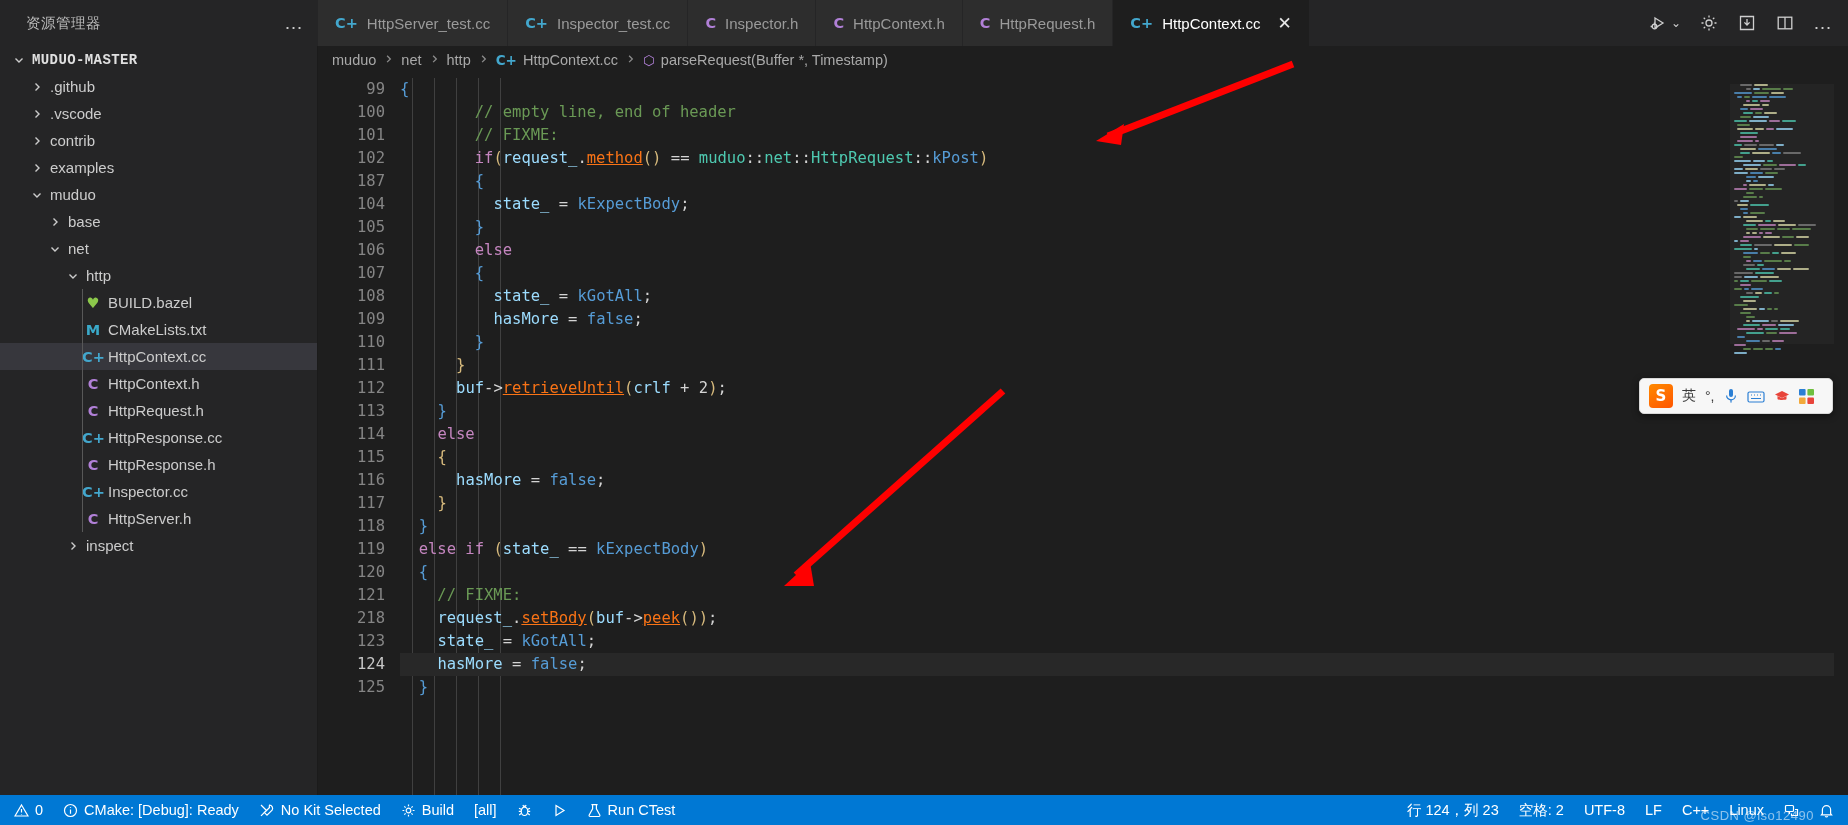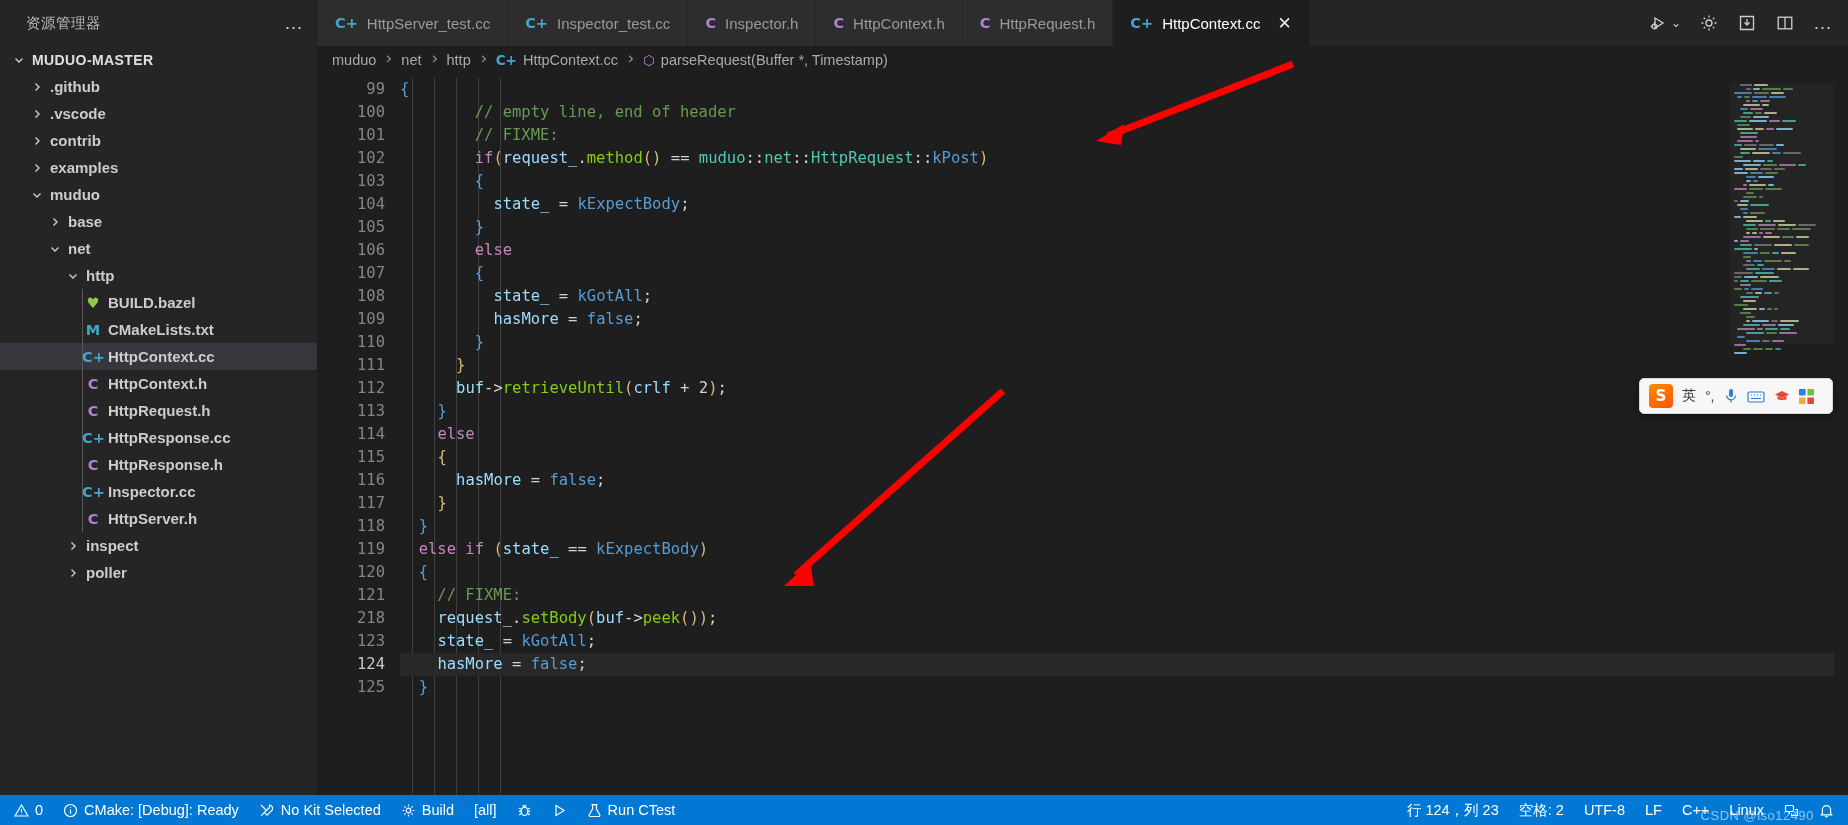--- a/index.html
+++ b/index.html
@@ -61,22 +61,22 @@
   .row {
     display: flex; align-items: center; height: 27px;
     font-size: 15px; color: #cccccc; position: relative; white-space: nowrap;
   }
   .row.selected { background: #37373d; }
   .row .chev {
     width: 18px; flex: 0 0 18px; color: #cccccc; font-size: 11px;
     display: flex; align-items: center; justify-content: center;
   }
   .row .chev svg { display:block; }
-  .row .label { padding-left: 4px; font-weight: bold; }
-  .row.root .label { font-weight: bold; font-size: 14px; letter-spacing: .4px; color: #e0e0e0; }
+  .row .label { padding-left: 4px; }
+  .row.root .label { font-weight: bold; font-size: 14px; letter-spacing: .4px; color: #e0e0e0; font-family: Liberation Mono, monospace; }
   .row .fi {
     width: 22px; flex: 0 0 22px; text-align: center;
     font-size: 14.5px; font-weight: bold; font-family: "DejaVu Sans", sans-serif;
   }
   .icon-bazel { color: #8cc84b; }
   .icon-cmake { color: #3aa9c9; }
   .guide {
     position: absolute; left: 0; top: 0; bottom: 0; width: 1px; background: #585858;
   }
 
@@ -117,21 +117,21 @@
   .cline { height: 23px; line-height: 23px; white-space: pre; position: relative; }
   .cline.cur { background: #282828; }
 
   
   .iguide { position: absolute; top: 4px; bottom: 0; width: 1px; background: #404040; }
 
   
   .c-com  { color: #6a9955; }
   .c-key  { color: #c586c0; }
   .c-var  { color: #9cdcfe; }
-  .c-fn   { color: #84cc16; }
+  .c-fn   { color: #f97316; text-decoration: underline; }
   .c-ns   { color: #4ec9b0; }
   .c-op   { color: #d4d4d4; }
   .c-b1   { color: #569cd6; }
   .c-b2   { color: #d7ba7d; }
 
   
   .minimap {
     position: absolute; right: 14px; top: 0; width: 104px; height: 100%;
     overflow: hidden; pointer-events: none;
   }
@@ -371,28 +371,20 @@
             <span class="fi icon-h">C</span>
             <span class="label">HttpServer.h</span>
           </div>
           <div class="row" style="padding-left: 64px;">
             <span class="chev">
               <svg width="12" height="12" viewBox="0 0 12 12" fill="none" stroke="#cccccc" stroke-width="1.4">
                 <path d="M4.5 2.5 L8 6 L4.5 9.5"></path>
               </svg>
             </span>
             <span class="label">inspect</span>
-          </div>
-          <div class="row" style="padding-left: 64px;">
-            <span class="chev">
-              <svg width="12" height="12" viewBox="0 0 12 12" fill="none" stroke="#cccccc" stroke-width="1.4">
-                <path d="M4.5 2.5 L8 6 L4.5 9.5"></path>
-              </svg>
-            </span>
-            <span class="label">poller</span>
           </div>
         </div>
     </div>
 
     <div class="editor">
 
       <div class="breadcrumb" id="breadcrumb">
           <span class="bc-item">
             <span>muduo</span>
           </span>
@@ -423,21 +415,21 @@
             <span>parseRequest(Buffer *, Timestamp)</span>
           </span>
         </div>
 
       <div class="code-area">
         <div class="gutter" id="gutter">
             <div class="ln">99</div>
             <div class="ln">100</div>
             <div class="ln">101</div>
             <div class="ln">102</div>
-            <div class="ln">103</div>
+            <div class="ln">187</div>
             <div class="ln">104</div>
             <div class="ln">105</div>
             <div class="ln">106</div>
             <div class="ln">107</div>
             <div class="ln">108</div>
             <div class="ln">109</div>
             <div class="ln">110</div>
             <div class="ln">111</div>
             <div class="ln">112</div>
             <div class="ln">113</div>

